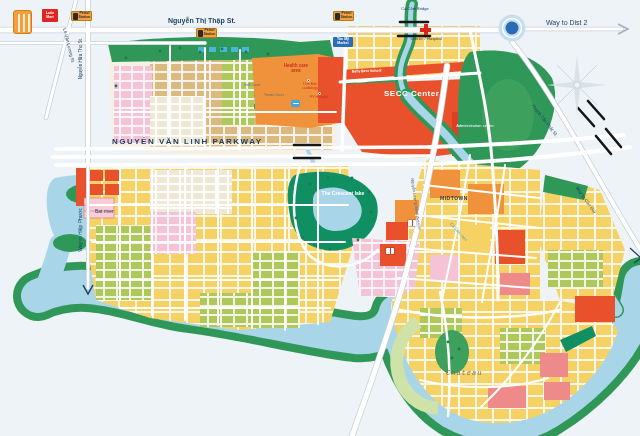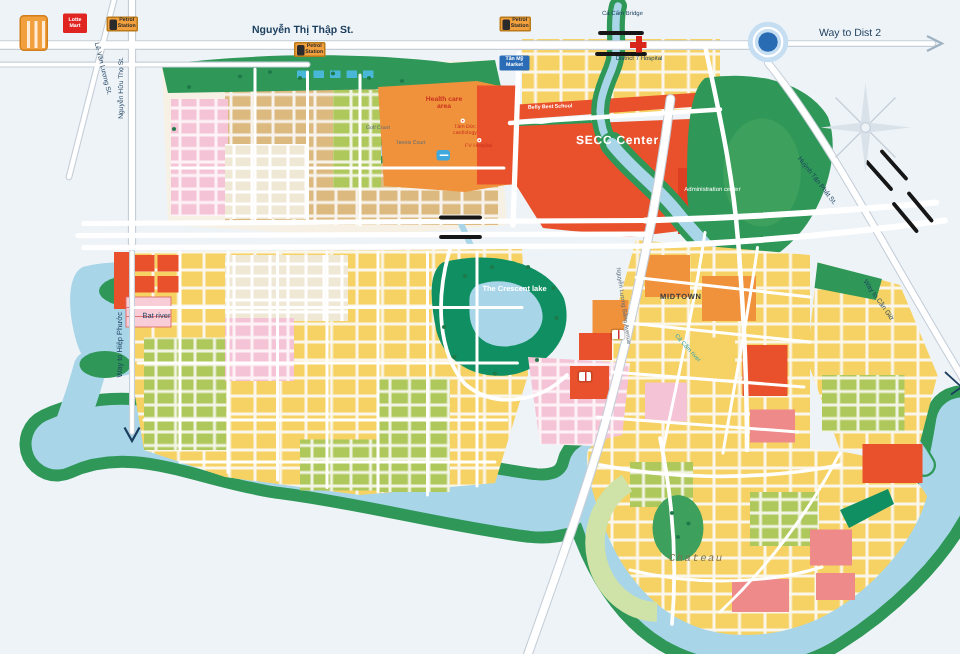--- a/index.html
+++ b/index.html
@@ -366,20 +366,21 @@
 
 <span class="dotred" style="left:318px;top:92px;"></span>
 <div class="lbl t35 red" style="left:310px;top:96px;">FV Hospital</div>
 
 <div class="lbl t35 gray" style="left:244px;top:84px;">Golf Court</div>
 <div class="lbl t35 gray" style="left:264px;top:94px;">Tennis Court</div>
 <span class="pool" style="left:291px;top:100px;"></span>
 
 <div class="lbl t4 white wrap" style="left:455px;top:124px;width:40px;text-align:center;">Administration center</div>
 
+<div class="lbl t8 b" style="left:112px;top:138px;letter-spacing:1.5px;">NGUYỄN VĂN LINH PARKWAY</div>
 
 <div class="lbl t5 b white wrap" style="left:320px;top:191px;width:46px;text-align:center;">The Crescent lake</div>
 
 <div class="lbl t5 b" style="left:440px;top:196px;color:#3a3a3a;letter-spacing:.5px;">MIDTOWN</div>
 
 <div class="lbl t4 gray" style="left:414px;top:178px;transform:rotate(82deg);transform-origin:0 0;">Nguyễn Lương Bằng Avenue</div>
 
 <div class="lbl t4 teal" style="left:452px;top:222px;transform:rotate(48deg);transform-origin:0 0;">Cả Cấm river</div>
 
 <div class="lbl t5" style="left:95px;top:209px;">Bat river</div>

